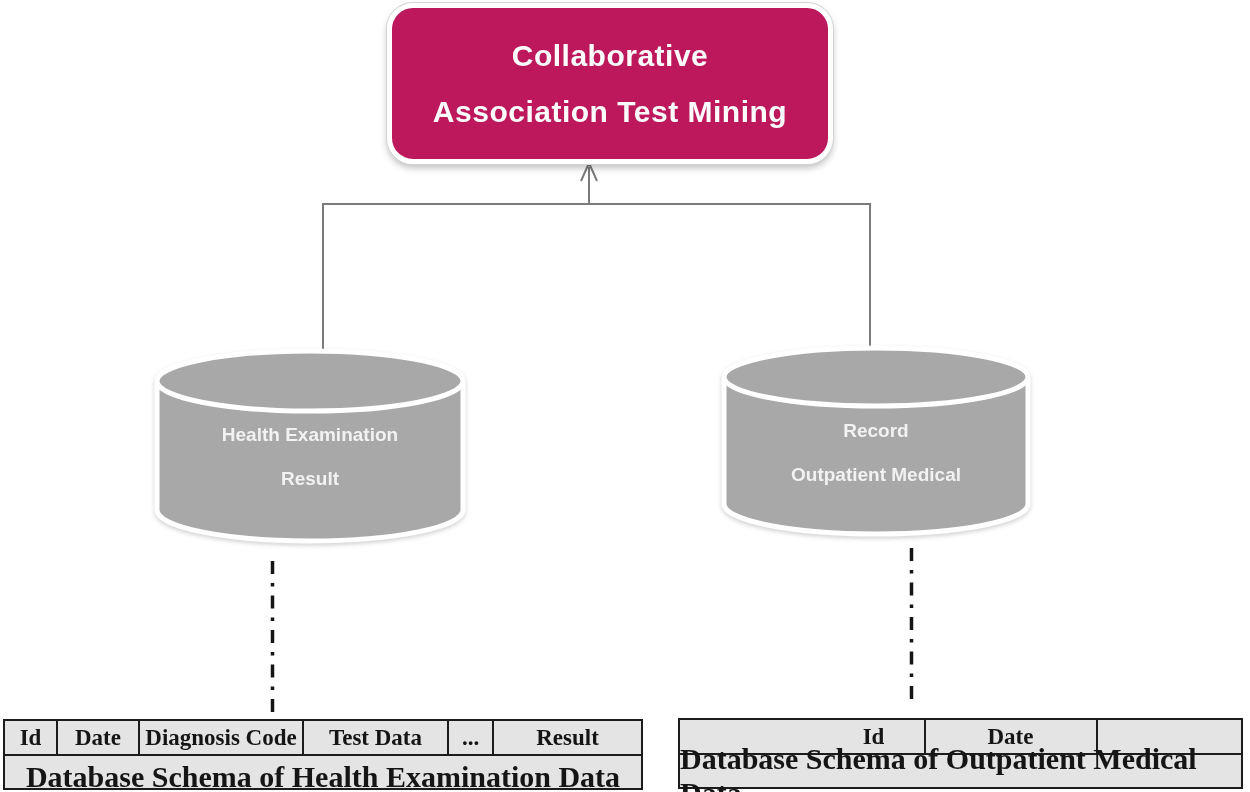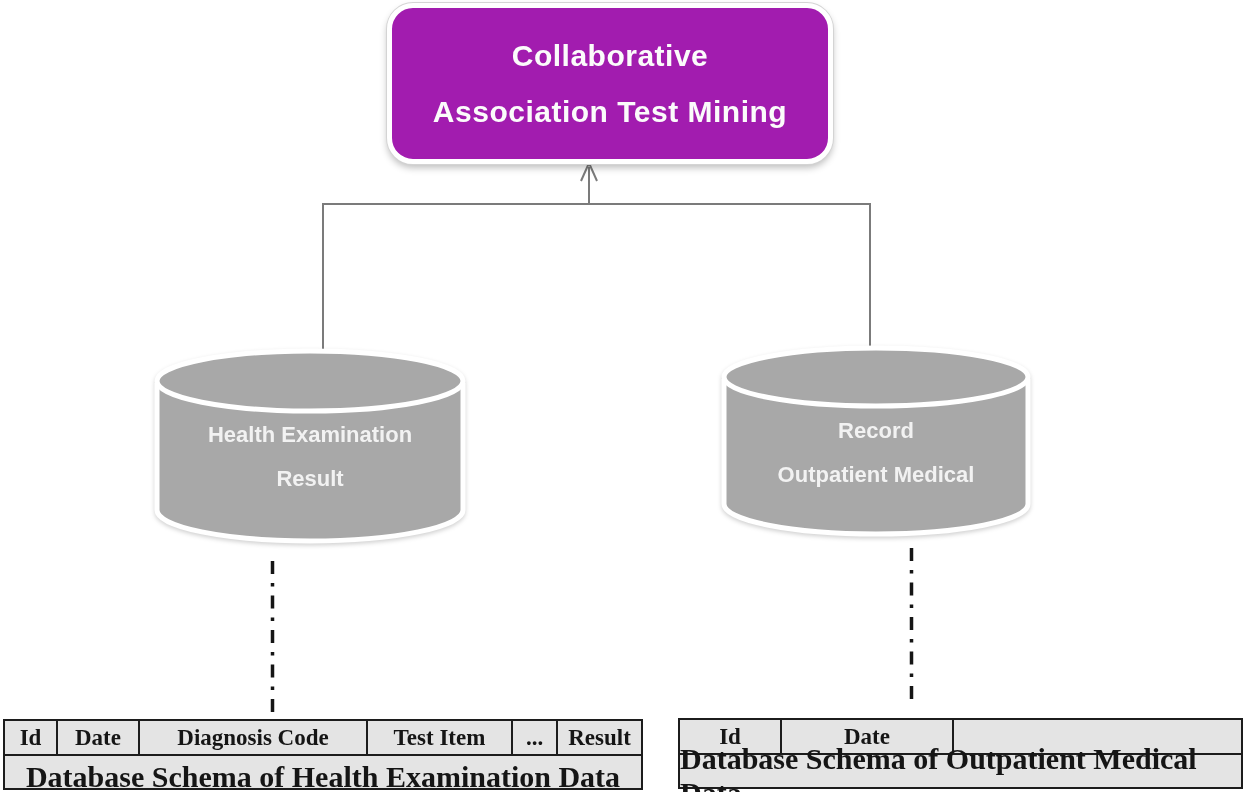--- a/index.html
+++ b/index.html
@@ -3,46 +3,46 @@
 <meta charset="utf-8">
 <style>
   html,body{margin:0;padding:0;background:#ffffff;}
   body{width:1250px;height:792px;position:relative;font-family:"Liberation Sans",sans-serif;}
   .stage{position:absolute;left:0;top:0;width:1250px;height:792px;overflow:hidden;}
 
   svg.connectors{position:absolute;left:0;top:0;width:1250px;height:792px;}
 
   .title-box{
     position:absolute;left:387px;top:3px;width:446px;height:161px;box-sizing:border-box;
-    background:#a21caf;border:5px solid #ffffff;border-radius:26px;
+    background:#be185d;border:5px solid #ffffff;border-radius:26px;
     box-shadow:0 0 0 1px #d4d4d4, 0 4px 7px rgba(0,0,0,.25);
     text-align:center;color:#fbfbfb;font-weight:700;font-size:30px;
     padding-top:20px;line-height:56px;letter-spacing:.5px;
   }
 
   .cyl{position:absolute;}
   .cyl-left{left:153px;top:347px;width:314px;height:201px;}
   .cyl-right{left:720px;top:345px;width:312px;height:196px;}
   .cyl svg{display:block;width:100%;height:100%;filter:drop-shadow(0 2px 2px rgba(0,0,0,.18));}
   .cyl-label{position:absolute;left:0;right:0;text-align:center;color:#f2f2f2;
-    font-size:22px;font-weight:600;line-height:44px;}
+    font-size:19px;font-weight:600;line-height:44px;}
   .cyl-left .cyl-label{top:66px;}
   .cyl-right .cyl-label{top:64px;}
 
   .schema{position:absolute;box-sizing:border-box;background:#e4e4e4;
     border:2px solid #1c1c1c;font-family:"Liberation Serif",serif;font-weight:700;color:#151515;}
   .schema-left{left:3px;top:719px;width:640px;height:71px;}
   .schema-right{left:678px;top:718px;width:565px;height:71px;}
-  .schema-header{display:flex;height:33px;border-bottom:2px solid #1c1c1c;}
+  .schema-header{display:flex;height:33px;border-bottom:2px solid #1c1c1c;justify-content:center;}
   .schema-cell{box-sizing:border-box;border-right:2px solid #1c1c1c;display:flex;
     align-items:center;justify-content:center;font-size:23px;white-space:nowrap;}
   .schema-cell.last{border-right:none;flex:1;}
   .schema-caption{height:41px;display:flex;align-items:center;justify-content:center;font-size:30px;}
 
-  .sl0{width:53px}.sl1{width:82px}.sl2{width:228px}.sl3{width:145px}.sl4{width:45px}
+  .sl0{width:53px}.sl1{width:82px}.sl2{width:164px}.sl3{width:145px}.sl4{width:45px}
   .sr0{width:102px}.sr1{width:172px}
 </style>
 </head>
 <body>
 
 <div class="stage">
 
   <svg class="connectors" viewBox="0 0 1250 792" xmlns="http://www.w3.org/2000/svg">
     <polyline points="323,352 323,204 870,204 870,349" fill="none" stroke="#7b7b7b" stroke-width="2"></polyline>
     <line x1="589" y1="204" x2="589" y2="167" stroke="#7b7b7b" stroke-width="2"></line>
@@ -76,21 +76,21 @@
       <div>Record</div>
       <div>Outpatient Medical</div>
     </div>
   </div>
 
   <div class="schema schema-left">
     <div class="schema-header">
       <div class="schema-cell sl0">Id</div>
       <div class="schema-cell sl1">Date</div>
       <div class="schema-cell sl2">Diagnosis Code</div>
-      <div class="schema-cell sl3">Test Item</div>
+      <div class="schema-cell sl3">Test Data</div>
       <div class="schema-cell sl4">...</div>
       <div class="schema-cell last">Result</div>
     </div>
     <div class="schema-caption">Database Schema of Health Examination Data</div>
   </div>
 
   <div class="schema schema-right">
     <div class="schema-header">
       <div class="schema-cell sr0">Id</div>
       <div class="schema-cell sr1">Date</div>

